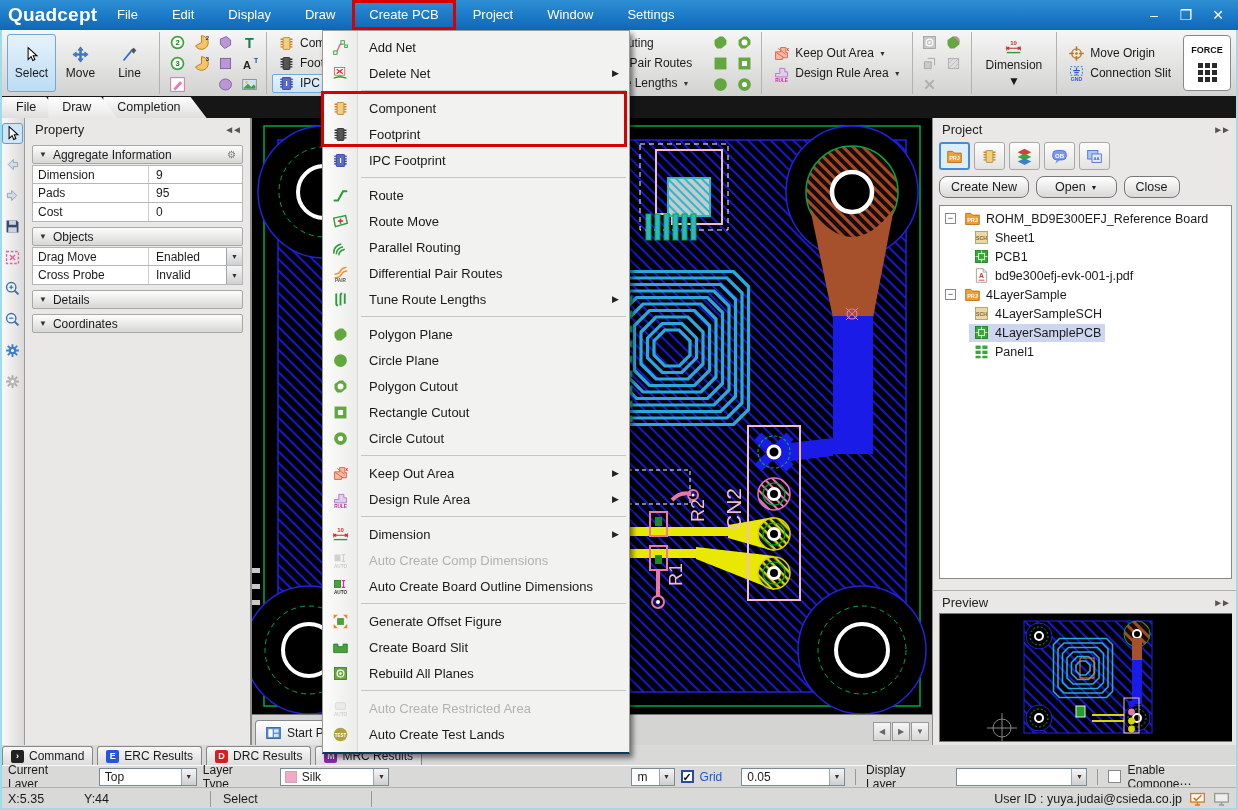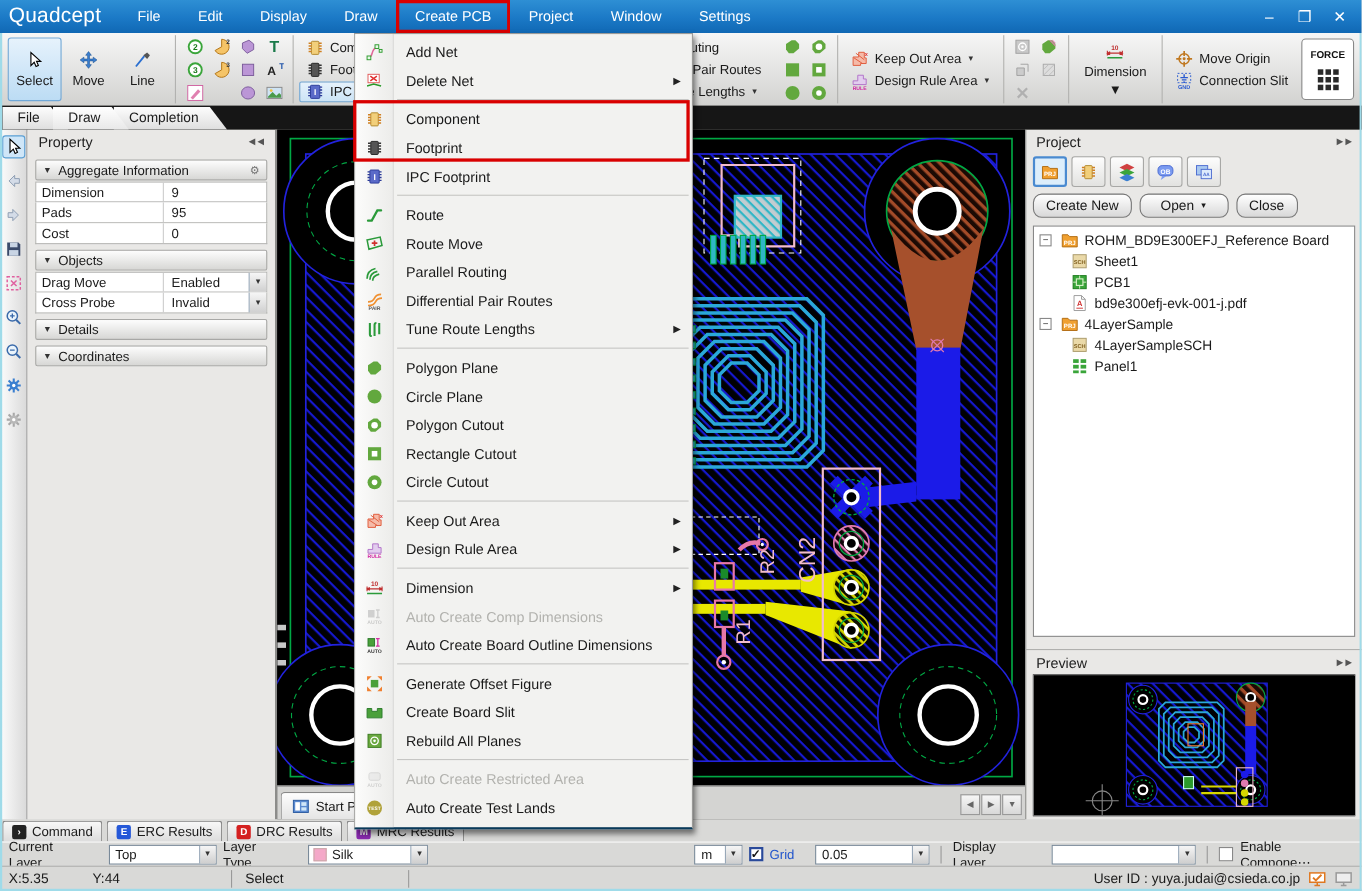--- a/index.html
+++ b/index.html
@@ -2,21 +2,21 @@
 <html><head>
 <meta charset="utf-8">
 <style>
   * { margin:0; padding:0; box-sizing:border-box; }
   html,body { font-family:"Liberation Sans", sans-serif; }
   .window { position:relative; width:1238px; height:810px; background:#d9d9d7; overflow:hidden; font-size:12px; color:#1a1a1a; }
   .edge { position:absolute; background:#9fdbe9; z-index:70; }
   
   .titlebar { position:absolute; left:0; top:0; width:100%; height:30px;
     background:linear-gradient(#2e8fd4, #1b79c6 55%, #1068b4); display:flex; align-items:center; color:#fff; z-index:40; }
-  .logo { font-size:19px; font-weight:normal; margin:0 14px 0 8px; width:86px; font-style:normal; letter-spacing:0.2px; }
+  .logo { font-size:19px; font-weight:bold; margin:0 6px 0 8px; width:86px; font-style:normal; letter-spacing:0.2px; }
   .menu-item { padding:0 17px; height:30px; line-height:29px; font-size:13px; cursor:default; white-space:nowrap; }
   .menu-item.boxed { box-shadow:inset 0 0 0 3px #d90000; }
   .wincontrols { margin-left:auto; display:flex; margin-right:4px; }
   .wc { width:32px; text-align:center; font-size:14px; line-height:28px; }
   
   .toolbar { position:absolute; left:0; top:30px; width:100%; height:66px;
     background:linear-gradient(#f6f6f6,#d2d2d0); display:flex; align-items:stretch; padding:2px 2px; }
   .tgroup { display:flex; align-items:center; padding:0 5px; border-right:1px solid #b2b2b0; }
   .tgroup.nog { border-right:none; }
   .bigbtn { width:49px; height:58px; display:flex; flex-direction:column; align-items:center; justify-content:center; gap:3px; font-size:12px; border-radius:3px; border:1px solid transparent; }
@@ -858,20 +858,33 @@
           <span class="tpack">
             <span style="display: flex;">
               <svg width="17" height="17" viewBox="0 0 20 20">
                 <rect x="3" y="3" width="14" height="14" fill="#ead9a8" stroke="#a89868"></rect>
                 <text x="10" y="13" font-size="6" text-anchor="middle" fill="#806020" font-weight="bold">SCH</text>
               </svg>
             </span>
             <span>4LayerSampleSCH</span>
           </span>
         </div>
+        <div class="trow sel">
+          <span class="tind2"></span>
+          <span class="tpack">
+            <span style="display: flex;">
+              <svg width="17" height="17" viewBox="0 0 20 20">
+                <rect x="3" y="3" width="14" height="14" fill="#3aa53a" stroke="#1a7a1a"></rect>
+                <rect x="6.5" y="6.5" width="7" height="7" fill="none" stroke="#d8f0c8" stroke-width="1.2"></rect>
+                <path d="M3 10 h3.5 M13.5 10 h3.5 M10 3 v3.5 M10 13.5 v3.5" stroke="#d8f0c8"></path>
+              </svg>
+            </span>
+            <span>4LayerSamplePCB</span>
+          </span>
+        </div>
         <div class="trow">
           <span class="tind2"></span>
           <span class="tpack">
             <span style="display: flex;">
               <svg width="17" height="17" viewBox="0 0 20 20">
                 <g fill="#3aa53a">
                   <rect x="3" y="3" width="6" height="4"></rect>
                   <rect x="11" y="3" width="6" height="4"></rect>
                   <rect x="3" y="9" width="6" height="4"></rect>
                   <rect x="11" y="9" width="6" height="4"></rect>

